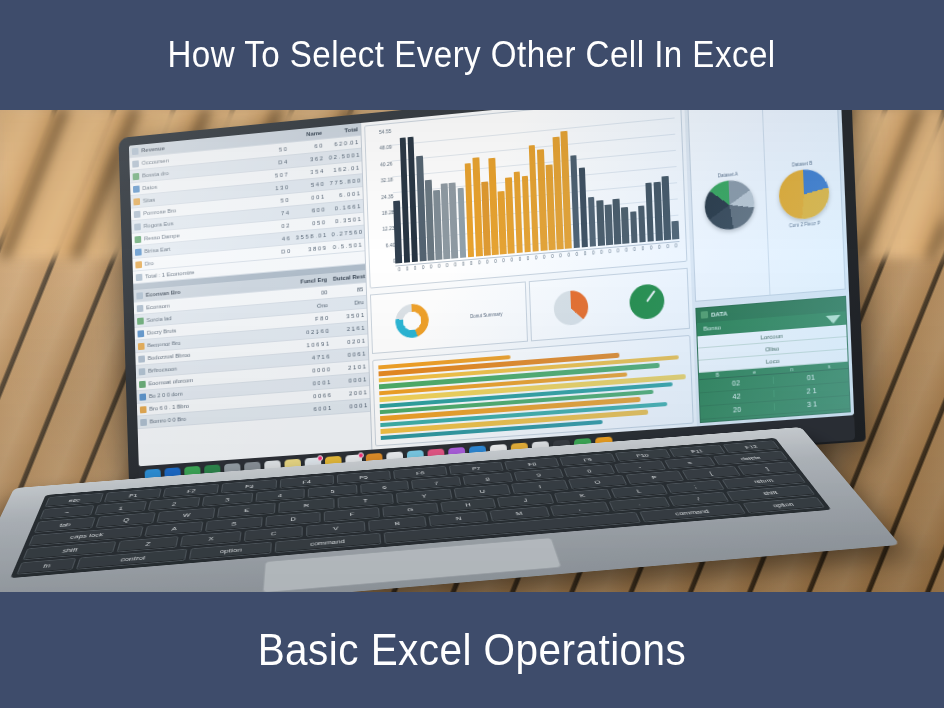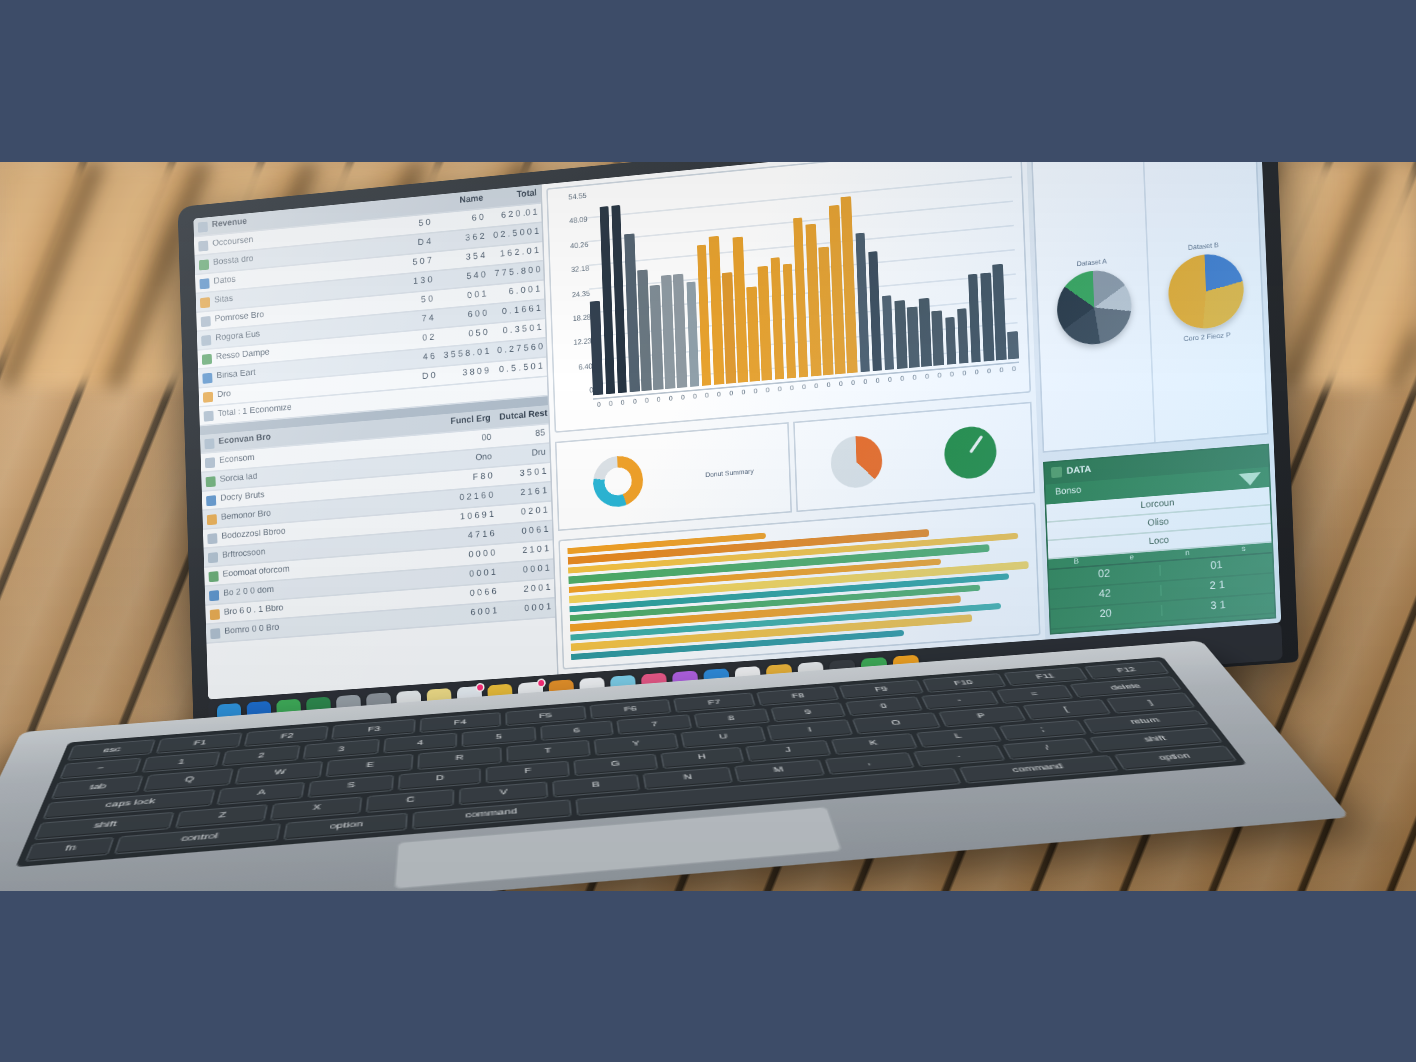--- a/index.html
+++ b/index.html
@@ -336,20 +336,23 @@
   #photo-soften {
     position:absolute; inset:0; z-index:30; pointer-events:none;
     background:linear-gradient(180deg, rgba(0,0,0,.06), rgba(0,0,0,0) 30%, rgba(0,0,0,.10));
   }
 </style>
 </head>
 <body>
 
 <div id="poster">
 
+  <div class="banner" id="header-banner">
+    <div class="banner-text" id="header-title">How To Select Every Other Cell In Excel</div>
+  </div>
 
   <div id="photo">
 
     <div class="desk"></div>
     <div class="desk-blur-top"></div>
     <div class="desk-shadow"></div>
 
     <div id="laptop">
 
       <div id="lid">
@@ -809,14 +812,17 @@
               <div class="key w15">option</div>
             </div>
           </div>
         <div id="trackpad"></div>
       </div>
     </div>
 
     <div id="photo-soften"></div>
   </div>
 
+  <div class="banner" id="footer-banner">
+    <div class="banner-text" id="footer-title">Basic Excel Operations</div>
+  </div>
 
 </div>
 
 </body></html>

